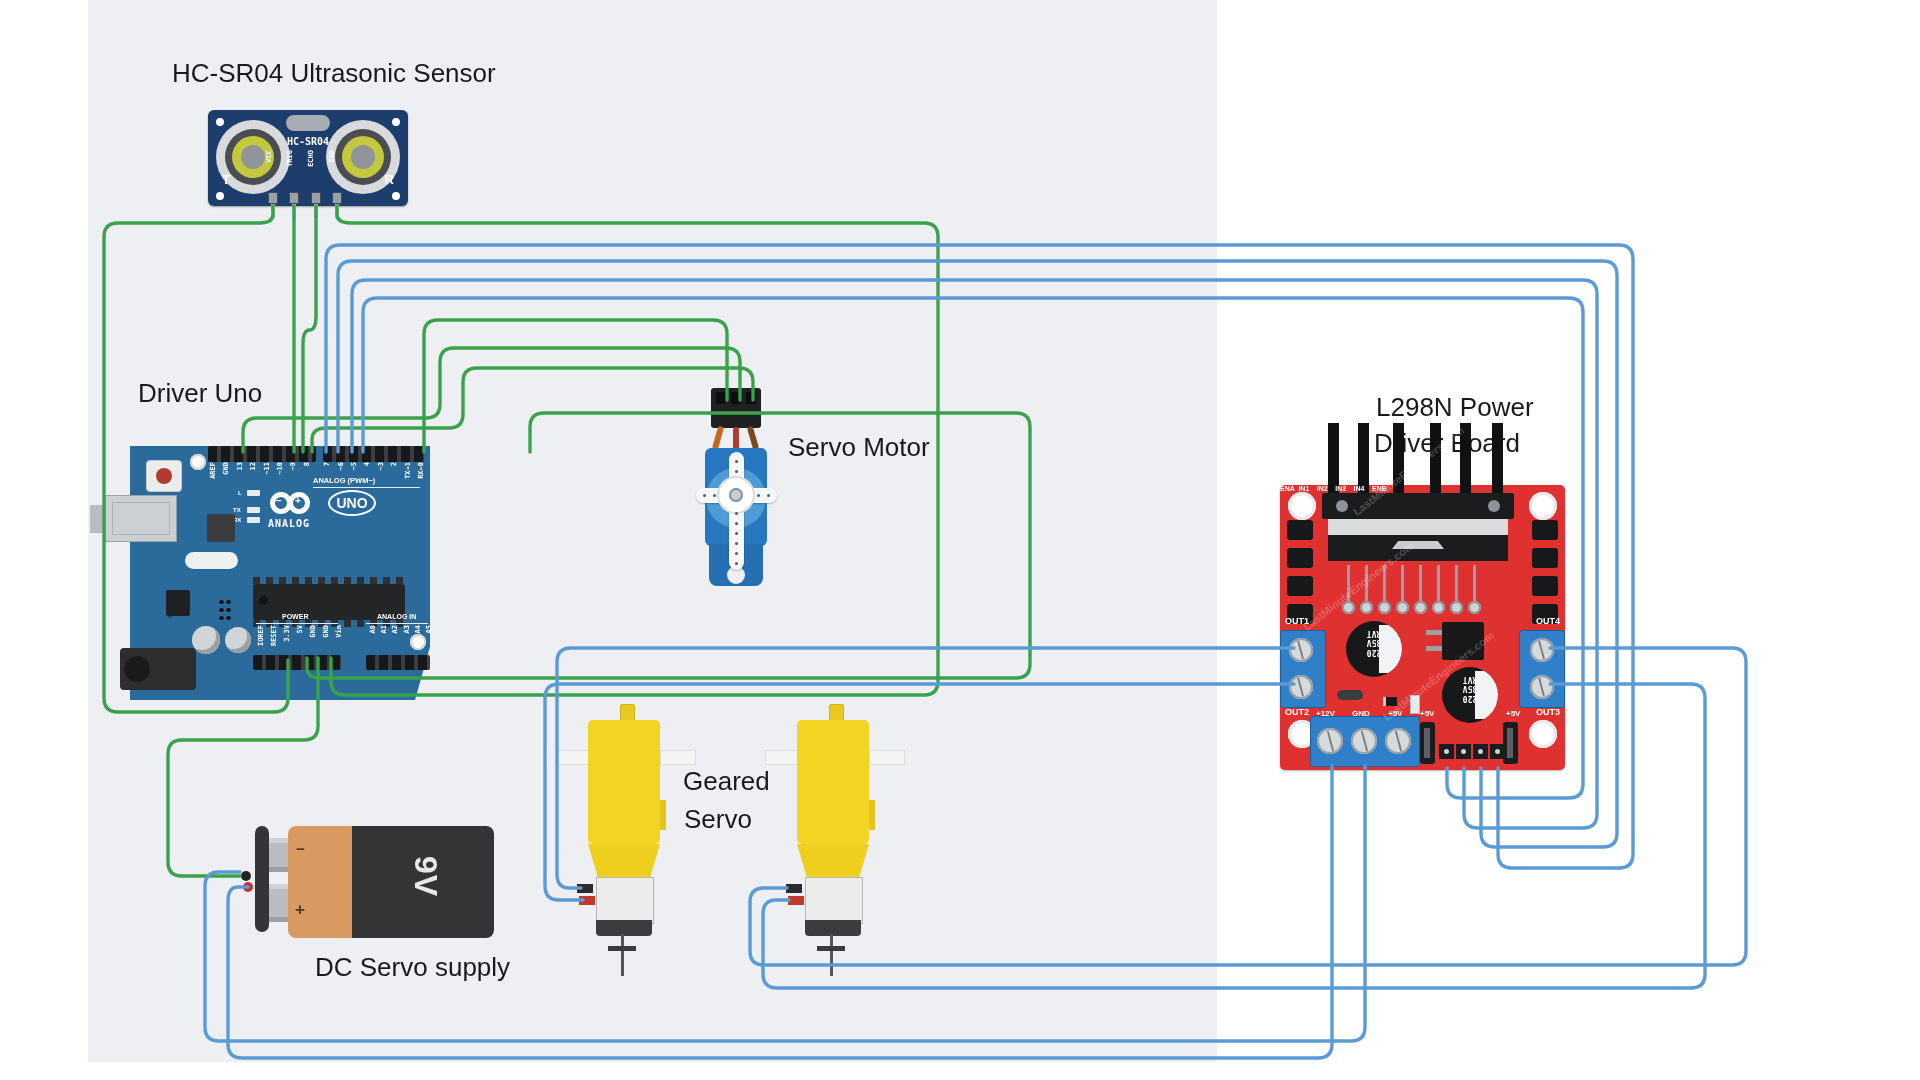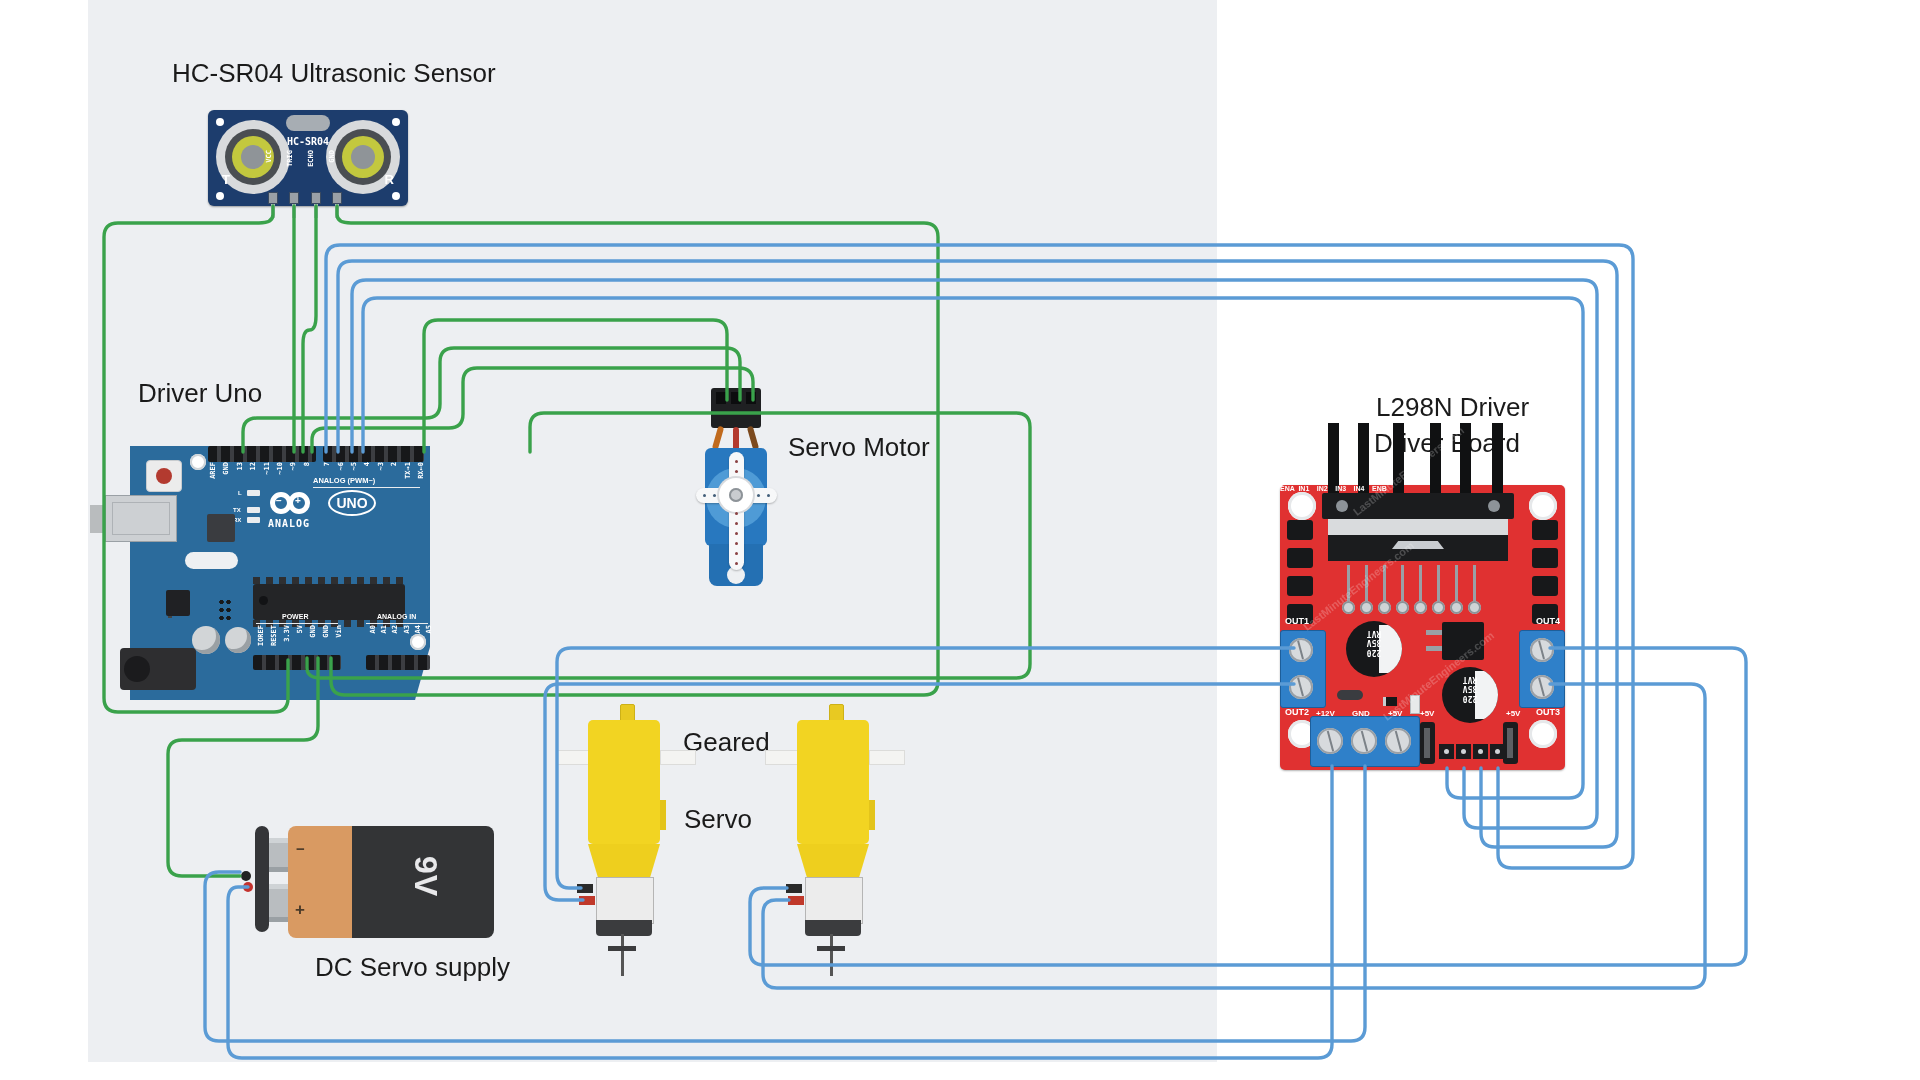--- a/index.html
+++ b/index.html
@@ -80,23 +80,23 @@
       <path d="M1550,684 L1691,684 Q1705,684 1705,698 L1705,974 Q1705,988 1691,988 L777,988 Q763,988 763,974 L763,914 Q763,900 776,900 L789,900" fill="none" stroke="#5b9bd5" stroke-width="3.4" stroke-linecap="round"></path>
       <path d="M1294,648 L571,648 Q557,648 557,662 L557,874 Q557,888 569,888 L581,888" fill="none" stroke="#5b9bd5" stroke-width="3.4" stroke-linecap="round"></path>
       <path d="M1294,684 L559,684 Q545,684 545,698 L545,886 Q545,900 559,900 L583,900" fill="none" stroke="#5b9bd5" stroke-width="3.4" stroke-linecap="round"></path>
       <path d="M248,887 L238,887 Q228,887 228,901 L228,1044 Q228,1058 242,1058 L1318,1058 Q1332,1058 1332,1044 L1332,766" fill="none" stroke="#5b9bd5" stroke-width="3.4" stroke-linecap="round"></path>
       <path d="M1365,766 L1365,1027 Q1365,1041 1351,1041 L219,1041 Q205,1041 205,1027 L205,886 Q205,872 219,872 L240,872" fill="none" stroke="#5b9bd5" stroke-width="3.4" stroke-linecap="round"></path>
     </svg>
 
   <div class="title" style="left:172px;top:58px;">HC-SR04 Ultrasonic Sensor</div>
   <div class="title" style="left:138px;top:378px;">Driver Uno</div>
   <div class="title" style="left:788px;top:432px;">Servo Motor</div>
-  <div class="title" style="left:1376px;top:392px;">L298N Driver</div>
+  <div class="title" style="left:1376px;top:392px;">L298N Power</div>
   <div class="title" style="left:1374px;top:428px;">Driver Board</div>
-  <div class="title" style="left:683px;top:727px;">Geared</div>
+  <div class="title" style="left:683px;top:766px;">Geared</div>
   <div class="title" style="left:684px;top:804px;">Servo</div>
   <div class="title" style="left:315px;top:952px;">DC Servo supply</div>
 
   <div class="comp hcsr" style="left:208px;top:110px;width:200px;height:96px;">
     <div class="cornerdot" style="left:8px;top:8px;"></div>
     <div class="cornerdot" style="right:8px;top:8px;"></div>
     <div class="cornerdot" style="left:8px;bottom:6px;"></div>
     <div class="cornerdot" style="right:8px;bottom:6px;"></div>
     <div class="abs" style="left:78px;top:5px;width:44px;height:16px;background:#a7adb3;border-radius:8px;"></div>
     <div class="xducer" style="left:8px;top:10px;">

